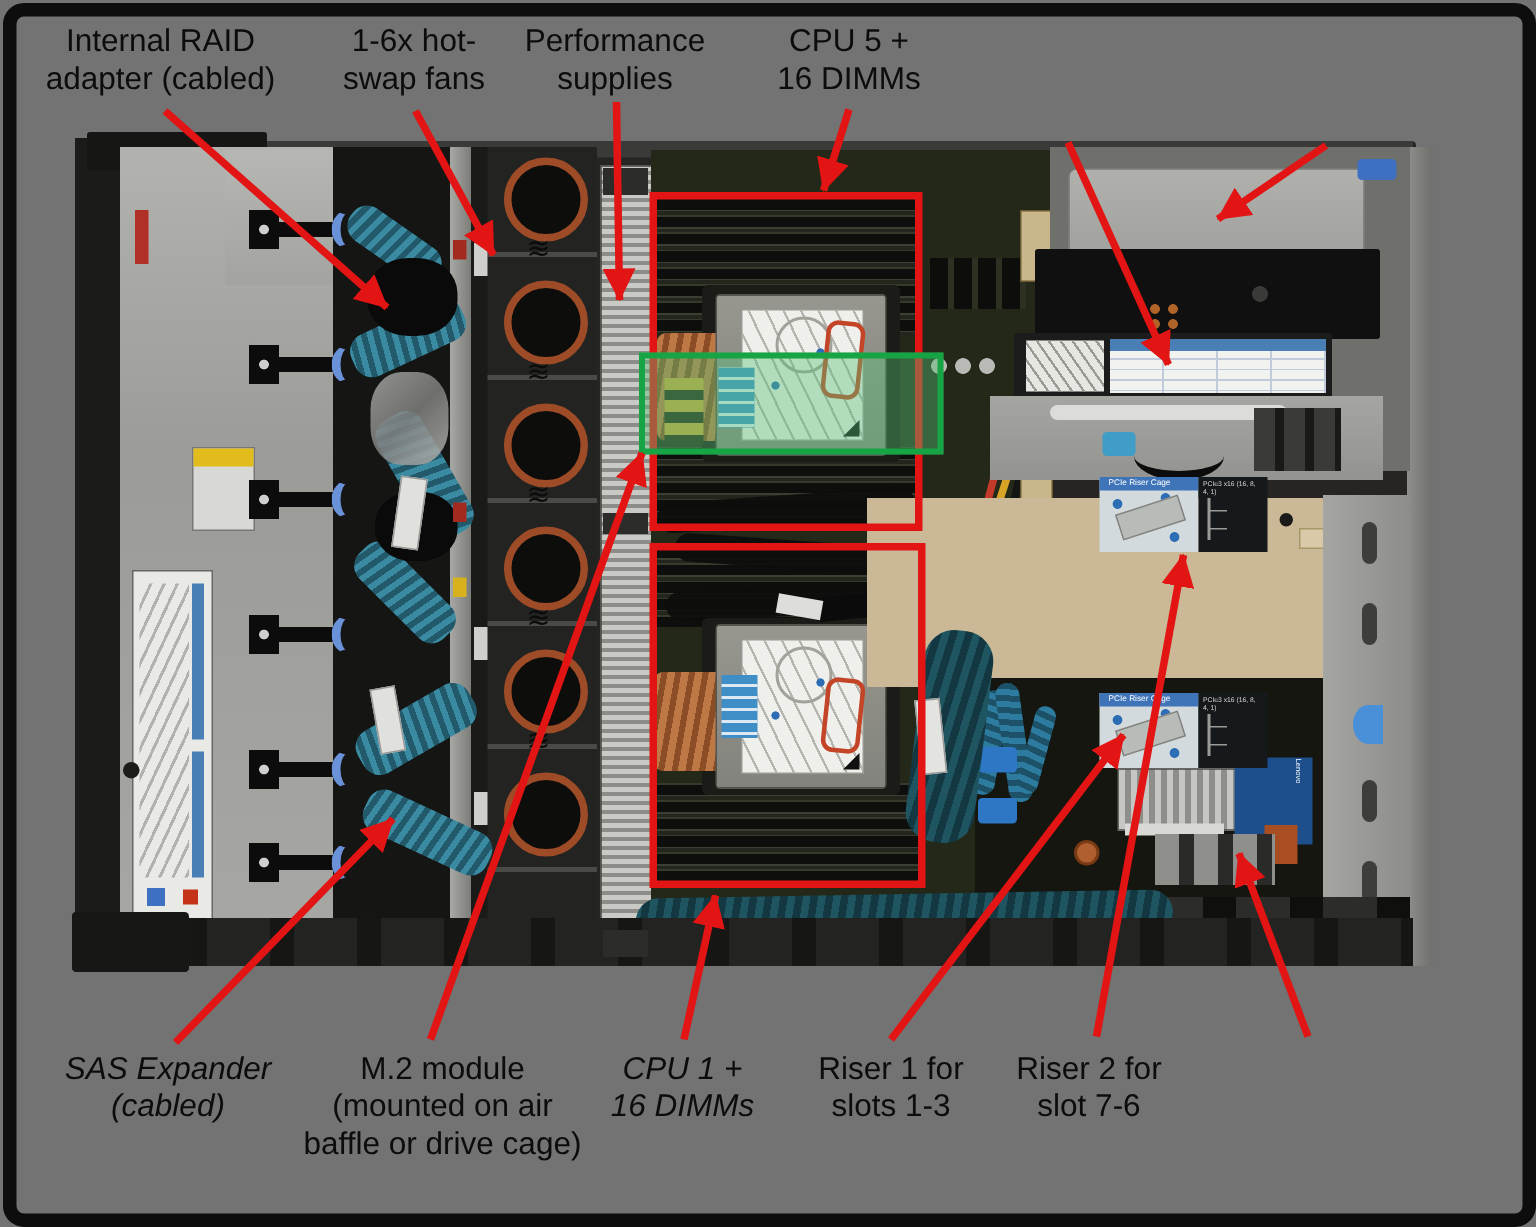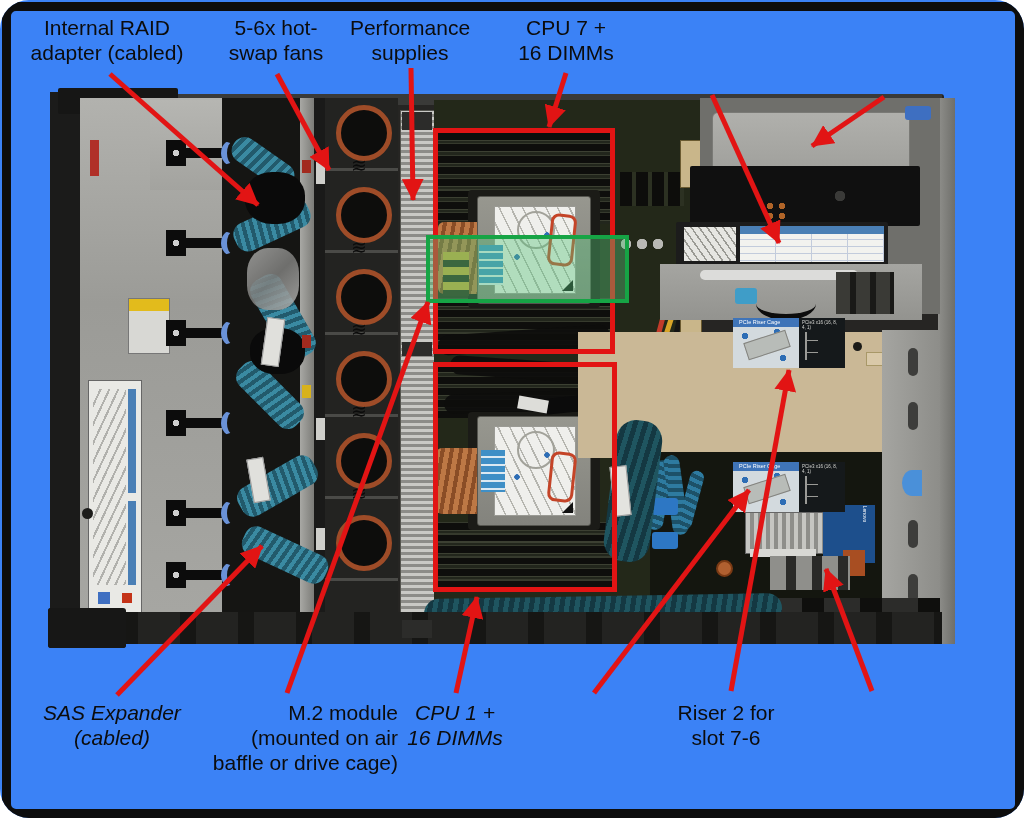--- a/index.html
+++ b/index.html
@@ -1,32 +1,32 @@
 <!DOCTYPE html>
 <html><head>
 <meta charset="utf-8">
 <style>
   html,body { margin:0; padding:0; background:#ffffff; }
-  .scene { position:relative; width:1024px; height:818px; background:#3b82f6;
-           font-family:"Liberation Sans", sans-serif; overflow:hidden;border-radius:29px; }
+  .scene { position:relative; width:1024px; height:818px; background:#737373;
+           font-family:"Liberation Sans", sans-serif; overflow:hidden; }
   .p { position:absolute; }
   
   .frame { left:2px; top:2px; width:1004px; height:798px; border:9px solid #0d0d0d;
            border-radius:14px; z-index:20; pointer-events:none; }
   
   .callout { position:absolute; text-align:center; font-size:21px; line-height:25px;
              color:#0c0c0c; white-space:pre-line; z-index:12; }
   .co-raid   { left:7px;   top:15px; width:200px; }
   .co-fans   { left:194px; top:15px; width:164px; }
   .co-hs     { left:330px; top:15px; width:160px; }
   .co-cpu2   { left:486px; top:15px; width:160px; }
   .co-riser3 { left:637px; top:15px; width:162px; }
   .co-psu    { left:798px; top:15px; width:164px; }
   .co-sas    { left:32px;  top:700px; width:160px;font-style:italic; }
-  .co-m2     { left:192px; top:700px; width:206px;text-align:right; }
+  .co-m2     { left:192px; top:700px; width:206px; }
   .co-cpu1   { left:375px; top:700px; width:160px;font-style:italic; }
   .co-riser1 { left:514px; top:700px; width:160px; }
   .co-riser2 { left:646px; top:700px; width:160px; }
   .co-ocp    { left:788px; top:700px; width:180px; }
   svg.arrows { position:absolute; left:0; top:0; z-index:11; pointer-events:none; }
   
   .chassis      { left:76px;  top:94px;  width:868px; height:550px; background:#262523; border-radius:3px; }
   .chassis-top  { left:80px;  top:94px;  width:862px; height:11px;  background:#3a3a38; }
   .chassis-bot  { left:80px;  top:612px; width:862px; height:32px;  background:repeating-linear-gradient(90deg,#232321 0 42px,#161614 42px 58px); }
   .rear-wall    { left:938px; top:98px;  width:17px;  height:546px; background:linear-gradient(90deg,#8f8f8b,#6f6f6b); }
@@ -367,30 +367,32 @@
       <line x1="287" y1="693" x2="428" y2="302" marker-end="url(#ah)"></line>
       <line x1="456" y1="693" x2="477" y2="597" marker-end="url(#ah)"></line>
       <line x1="594" y1="693" x2="749" y2="490" marker-end="url(#ah)"></line>
       <line x1="731" y1="691" x2="789" y2="370" marker-end="url(#ah)"></line>
       <line x1="872" y1="691" x2="826" y2="569" marker-end="url(#ah)"></line>
     </g>
   </svg>
 
   <div class="callout co-raid">Internal RAID
 adapter (cabled)</div>
-  <div class="callout co-fans">5-6x hot-
+  <div class="callout co-fans">1-6x hot-
 swap fans</div>
   <div class="callout co-hs">Performance
 supplies</div>
-  <div class="callout co-cpu2">CPU 7 +
+  <div class="callout co-cpu2">CPU 5 +
 16 DIMMs</div>
   <div class="callout co-sas">SAS Expander
 (cabled)</div>
   <div class="callout co-m2">M.2 module
 (mounted on air
 baffle or drive cage)</div>
   <div class="callout co-cpu1">CPU 1 +
 16 DIMMs</div>
+  <div class="callout co-riser1">Riser 1 for
+slots 1-3</div>
   <div class="callout co-riser2">Riser 2 for
 slot 7-6</div>
 
   <div class="p frame"></div>
 </div>
 
 </body></html>

